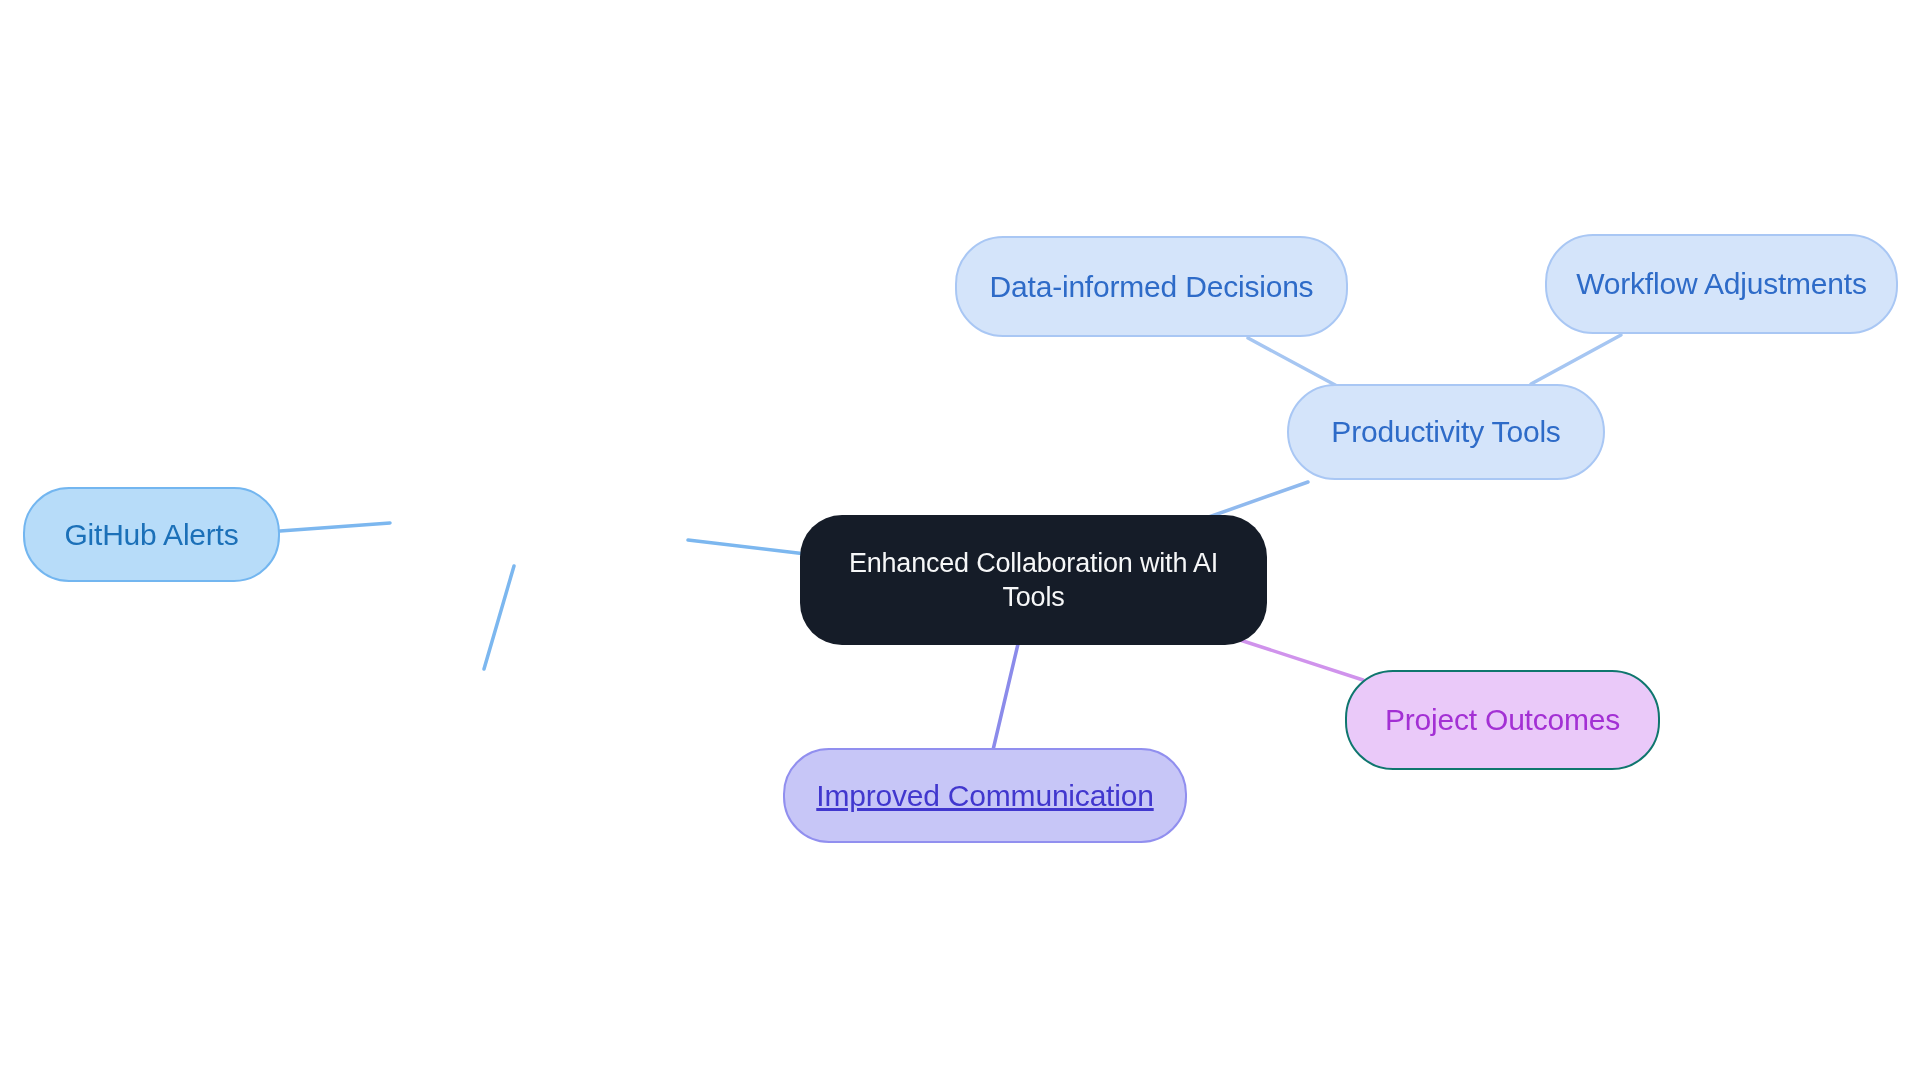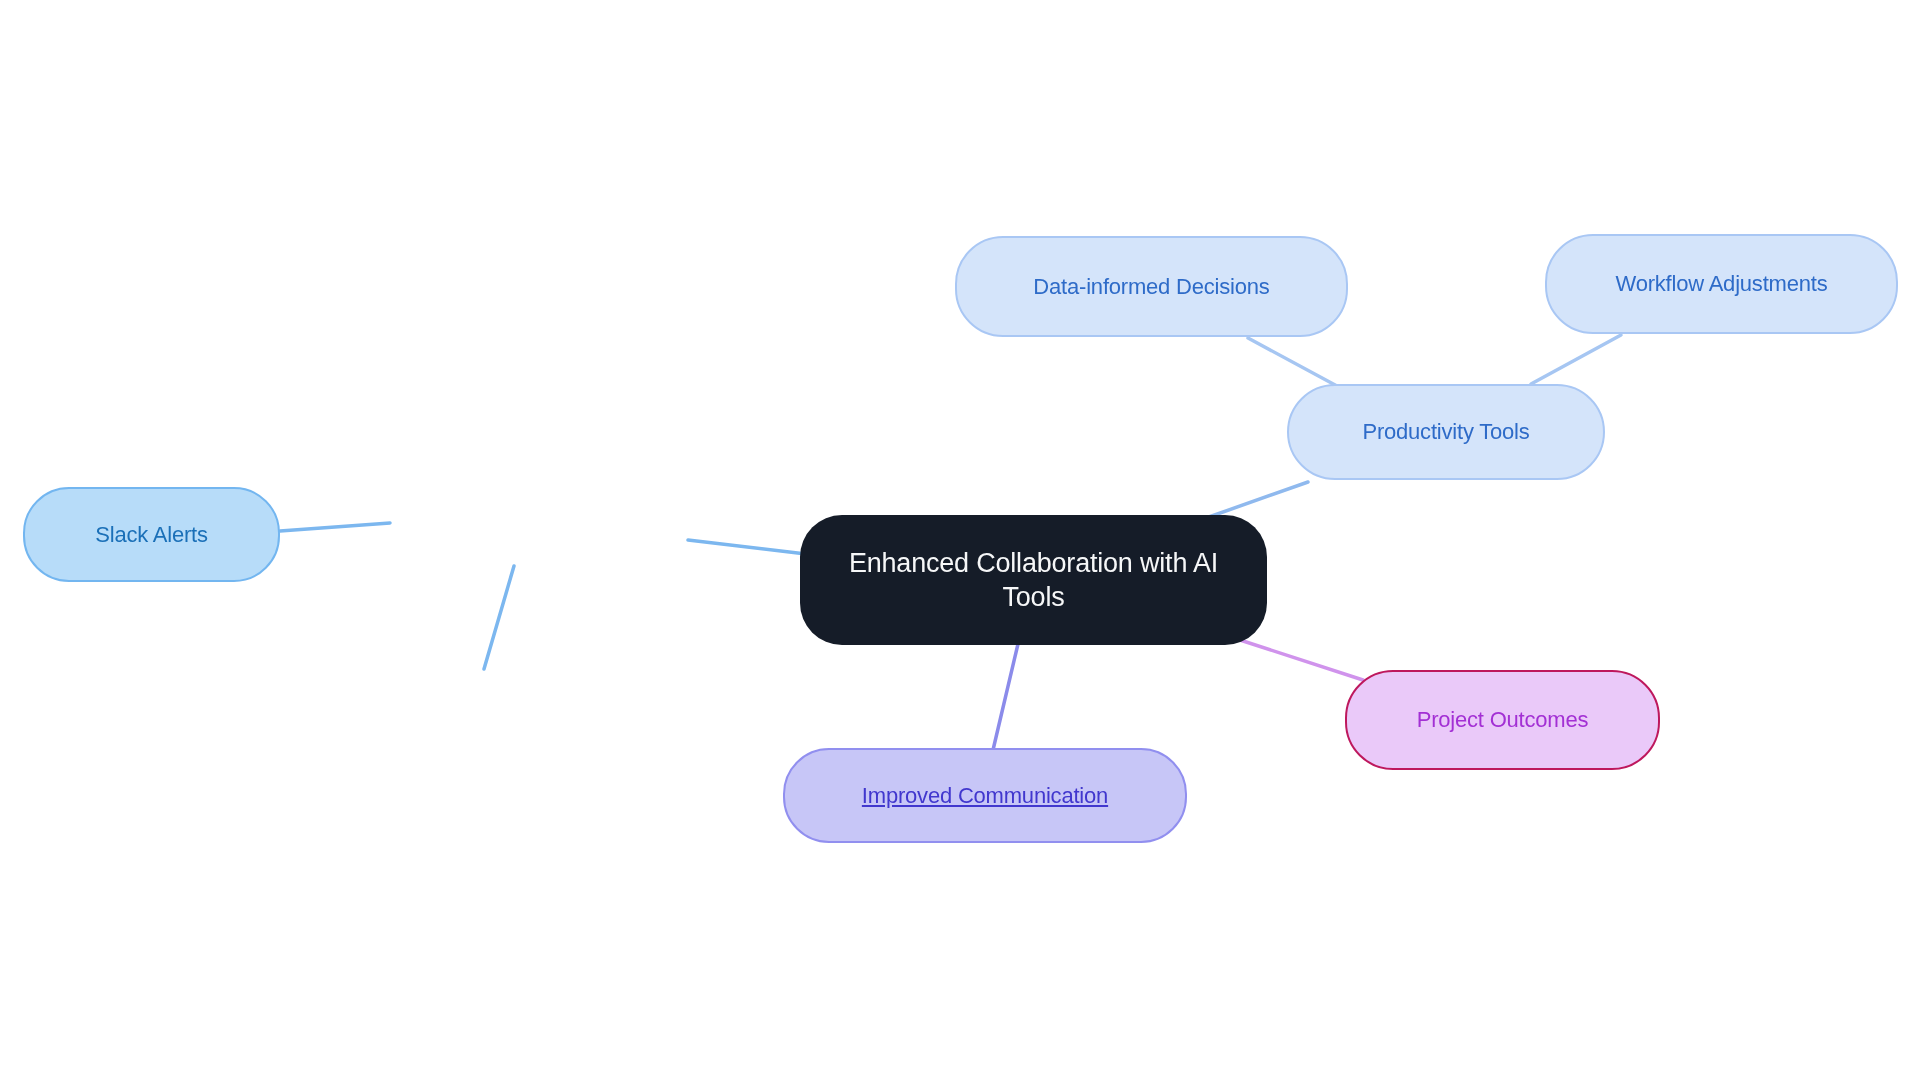--- a/index.html
+++ b/index.html
@@ -23,21 +23,21 @@
     z-index: 0;
   }
   .node {
     position: absolute;
     z-index: 1;
     display: flex;
     align-items: center;
     justify-content: center;
     text-align: center;
     box-sizing: border-box;
-    font-size: 22px;
+    font-size: 30px;
     letter-spacing: -0.2px;
     cursor: pointer;
     white-space: nowrap;
   }
   
   .node.central {
     left: 800px; top: 515px; width: 467px; height: 130px;
     background: #151c28;
     color: #f6f7f8;
     border-radius: 42px;
@@ -64,21 +64,21 @@
   .node.fam-indigo {
     background: #c7c6f7;
     border: 2px solid #918fef;
     color: #4137ce;
     border-radius: 46px;
     text-decoration: underline;
   }
   
   .node.fam-purple {
     background: #eac9f9;
-    border: 2px solid #be185d;
+    border: 2px solid #0f766e;
     color: #a330d4;
     border-radius: 48px;
   }
   .node.realtime      { left: 383px;  top: 472px; width: 309px; height: 96px; }
   .node.github        { left: 23px;   top: 487px; width: 257px; height: 95px; }
   .node.slack         { left: 313px;  top: 667px; width: 299px; height: 93px; }
   .node.productivity  { left: 1287px; top: 384px; width: 318px; height: 96px; }
   .node.datainformed  { left: 955px;  top: 236px; width: 393px; height: 101px; }
   .node.workflow      { left: 1545px; top: 234px; width: 353px; height: 100px; }
   .node.improved      { left: 783px;  top: 748px; width: 404px; height: 95px; }
@@ -99,21 +99,21 @@
     <line x1="1018" y1="644" x2="993" y2="750" stroke-width="3.5" stroke-linecap="round" stroke="#8b8bea"></line>
     <line x1="1240" y1="640" x2="1363" y2="680" stroke-width="3.5" stroke-linecap="round" stroke="#d093ec"></line>
   </svg>
 
   <div class="node central">
     <span>Enhanced Collaboration with AI Tools</span>
   </div>
 
 
   <div class="node fam-lightblue github">
-    <span>Slack Alerts</span>
+    <span>GitHub Alerts</span>
   </div>
 
 
   <div class="node fam-periwinkle productivity">
     <span>Productivity Tools</span>
   </div>
 
   <div class="node fam-periwinkle datainformed">
     <span>Data-informed Decisions</span>
   </div>

